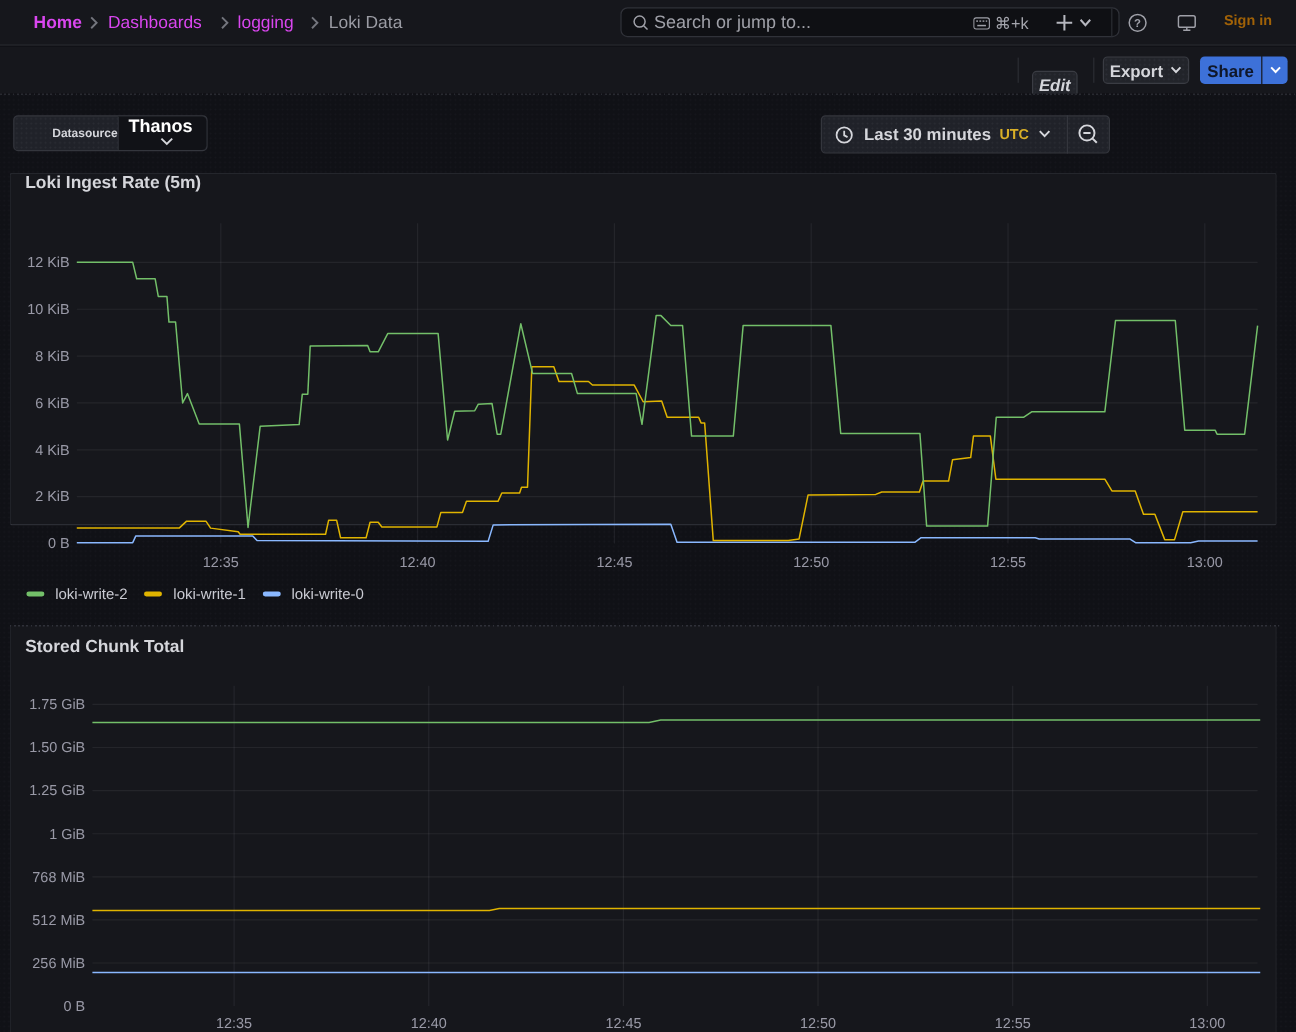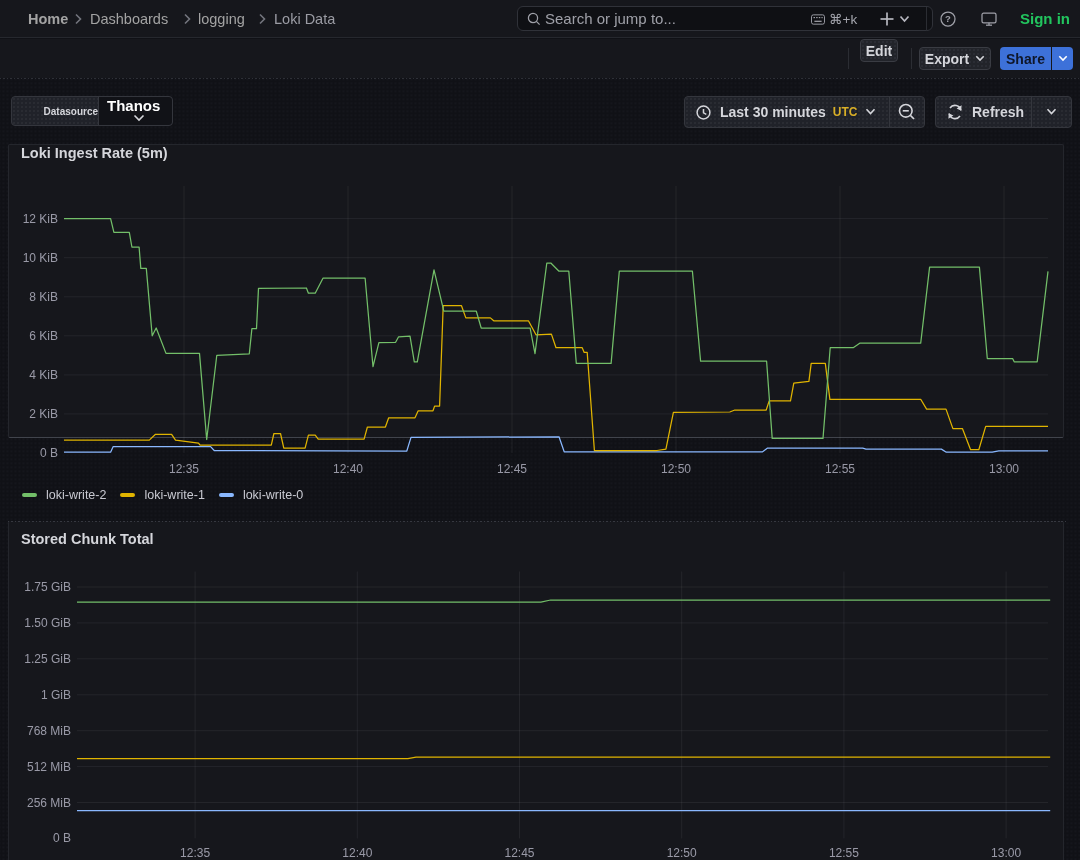--- a/index.html
+++ b/index.html
@@ -1,19 +1,19 @@
 <!DOCTYPE html>
 <html><head><meta charset="utf-8">
 <style>
 * { margin:0; padding:0; box-sizing:border-box; }
 html,body { width:1080px; height:860px; overflow:hidden; background:#101116;
   font-family:"Liberation Sans", sans-serif; }
 .hdr { position:absolute; left:0; top:0; width:1080px; height:38px; background:#16171c;
   border-bottom:1px solid #26282e; }
-.crumb { position:absolute; top:11px; font-size:14.5px; color:#a3a3a3; white-space:nowrap; }
+.crumb { position:absolute; top:11px; font-size:14.5px; color:#d946ef; white-space:nowrap; }
 .searchbox { position:absolute; left:517px; top:6px; width:416px; height:25px;
   background:#0f1014; border:1px solid #303239; border-radius:6px; }
 .toolbar { position:absolute; left:0; top:39px; width:1080px; height:39px; background:#16171c; }
 .btn { position:absolute; height:23px; border-radius:4px; background:#22242a;
   background-image:radial-gradient(circle, #2b2d35 0.7px, transparent 0.9px); background-size:4px 4px;
   border:1px solid #3a3c43; color:#d5d6db; font-size:14px; font-weight:bold;
   display:flex; align-items:center; justify-content:center; }
 .vdiv { position:absolute; width:1px; background:#2b2d33; }
 .dash { position:absolute; left:0; top:78px;  width:1080px; height:782px; background:#101116;
   border-top:none;
@@ -72,26 +72,26 @@
   <div class="vdiv" style="left:926px;top:7px;height:24px;"></div>
   <svg style="position:absolute;left:940px;top:11px" width="16" height="16" viewBox="0 0 16 16">
       <circle cx="8" cy="8" r="7" stroke="#9fa0a8" stroke-width="1.25" fill="none"></circle>
       <text x="8" y="11.4" text-anchor="middle" font-size="9.5" fill="#9fa0a8" font-weight="bold">?</text>
     </svg>
   <svg style="position:absolute;left:981px;top:11px" width="16" height="16" viewBox="0 0 16 16">
       <rect x="1" y="2.2" width="14" height="9.6" rx="1.6" stroke="#9fa0a8" stroke-width="1.25" fill="none"></rect>
       <line x1="8" y1="11.8" x2="8" y2="14" stroke="#9fa0a8" stroke-width="1.25"></line>
       <line x1="5" y1="14.2" x2="11" y2="14.2" stroke="#9fa0a8" stroke-width="1.25"></line>
     </svg>
-  <span style="position:absolute;left:1020px;top:10px;font-size:15px;font-weight:bold;color:#22c55e;">Sign in</span>
+  <span style="position:absolute;left:1020px;top:10px;font-size:12px;font-weight:bold;color:#a16207;">Sign in</span>
 </div>
 
 <div class="toolbar">
   <div class="vdiv" style="left:848px;top:9px;height:21px;"></div>
-  <div class="btn" style="left:860px;top:0;width:38px;">Edit</div>
+  <div class="btn" style="left:860px;top:20px;width:38px;font-style:italic;">Edit</div>
   <div class="vdiv" style="left:911px;top:9px;height:21px;"></div>
   <div class="btn" style="left:919px;top:8px;width:72px;">Export
     <svg style="margin-left:6px" width="10" height="7" viewBox="0 0 10 7">
         <path d="M1.3 1.2 L5 5 L8.7 1.2" stroke="#d5d6db" stroke-width="1.6" fill="none"></path>
       </svg>
   </div>
   <div class="btn" style="left:1000px;top:8px;width:51px;background:#3D71D9;border:none;color:#0f172a;border-radius:4px 0 0 4px;">Share</div>
   <div class="btn" style="left:1052px;top:8px;width:21px;background:#3D71D9;border:none;border-radius:0 4px 4px 0;">
     <svg width="10" height="7" viewBox="0 0 10 7">
         <path d="M1.3 1.2 L5 5 L8.7 1.2" stroke="#fff" stroke-width="1.6" fill="none"></path>
@@ -123,32 +123,20 @@
         <path d="M1.5 1.3 L5.5 5.5 L9.5 1.3" stroke="#d5d6db" stroke-width="1.6" fill="none"></path>
       </svg>
     <div style="width:1px;height:32px;background:#34363d;"></div>
     <svg style="margin:0 8px" width="18" height="18" viewBox="0 0 18 18">
         <circle cx="7.8" cy="7.8" r="6.3" stroke="#d5d6db" stroke-width="1.6" fill="none"></circle>
         <line x1="12.5" y1="12.5" x2="16" y2="16" stroke="#d5d6db" stroke-width="1.7"></line>
         <line x1="4.8" y1="7.8" x2="10.8" y2="7.8" stroke="#d5d6db" stroke-width="1.6"></line>
       </svg>
   </div>
 
-  <div class="ctl" style="left:935px;top:18px;height:32px;">
-    <svg style="margin-left:11px" width="16" height="16" viewBox="0 0 16 16">
-        <path d="M13.9 6.4 A6.1 6.1 0 0 0 3 3.9 M2.1 9.6 A6.1 6.1 0 0 0 13 12.1" stroke="#d5d6db" stroke-width="1.6" fill="none"></path>
-        <path d="M14.6 1.2 L14.2 6.8 L9.6 4.4 Z" fill="#d5d6db"></path>
-        <path d="M1.4 14.8 L1.8 9.2 L6.4 11.6 Z" fill="#d5d6db"></path>
-      </svg>
-    <span style="margin-left:9px;">Refresh</span>
-    <div style="width:1px;height:32px;background:#34363d;margin-left:7px;"></div>
-    <svg style="margin:0 14px" width="11" height="8" viewBox="0 0 11 8">
-        <path d="M1.5 1.3 L5.5 5.5 L9.5 1.3" stroke="#d5d6db" stroke-width="1.6" fill="none"></path>
-      </svg>
-  </div>
 
   <div class="panel" style="top:66px;height:294px;border-bottom-color:#41444c;">
     <div class="ptitle" style="top:0px;">Loki Ingest Rate (5m)</div>
     <svg width="1056" height="370" viewBox="0 0 1056 370" style="position:absolute;left:0;top:0">
 <line x1="55" y1="268.9" x2="1039" y2="268.9" stroke="rgba(204,204,220,0.08)" stroke-width="1"></line>
 <line x1="55" y1="229.9" x2="1039" y2="229.9" stroke="rgba(204,204,220,0.08)" stroke-width="1"></line>
 <line x1="55" y1="190.8" x2="1039" y2="190.8" stroke="rgba(204,204,220,0.08)" stroke-width="1"></line>
 <line x1="55" y1="151.8" x2="1039" y2="151.8" stroke="rgba(204,204,220,0.08)" stroke-width="1"></line>
 <line x1="55" y1="112.7" x2="1039" y2="112.7" stroke="rgba(204,204,220,0.08)" stroke-width="1"></line>
 <line x1="55" y1="73.6" x2="1039" y2="73.6" stroke="rgba(204,204,220,0.08)" stroke-width="1"></line>

